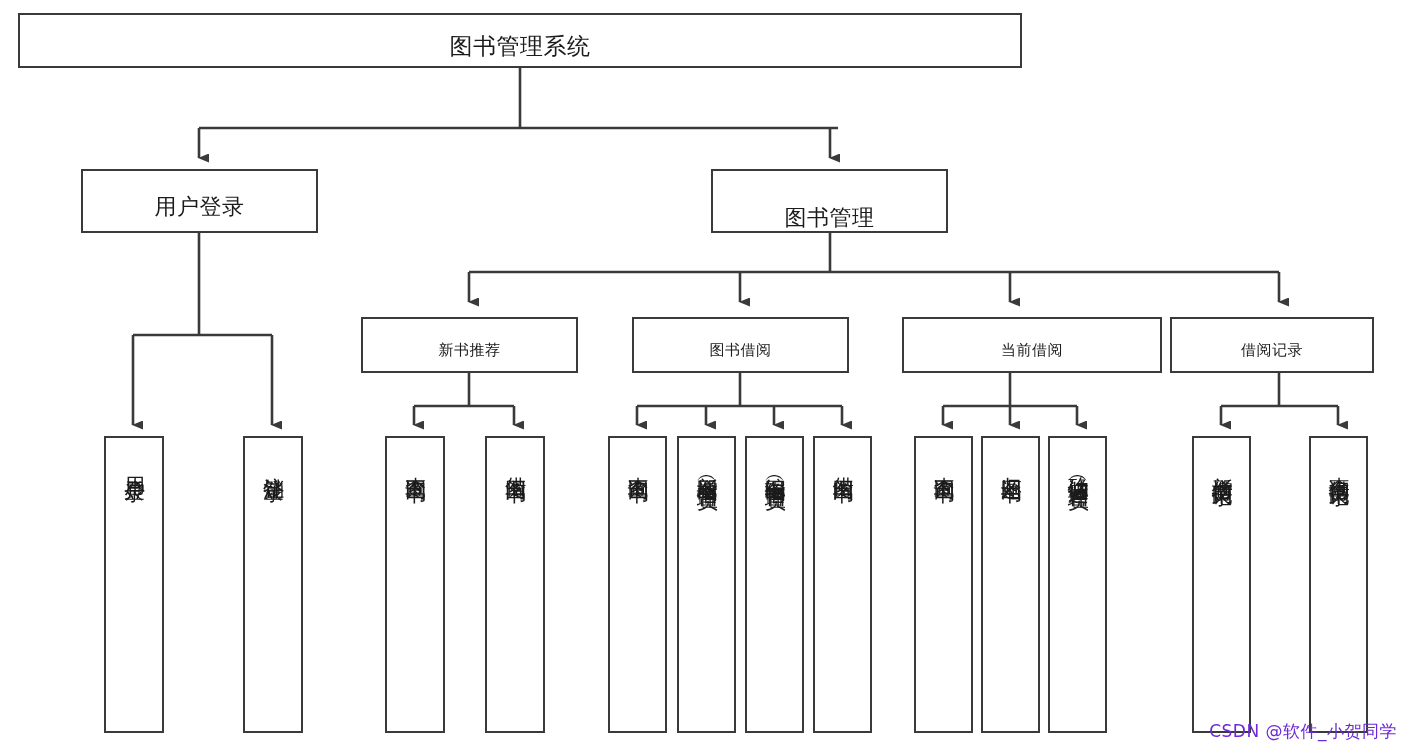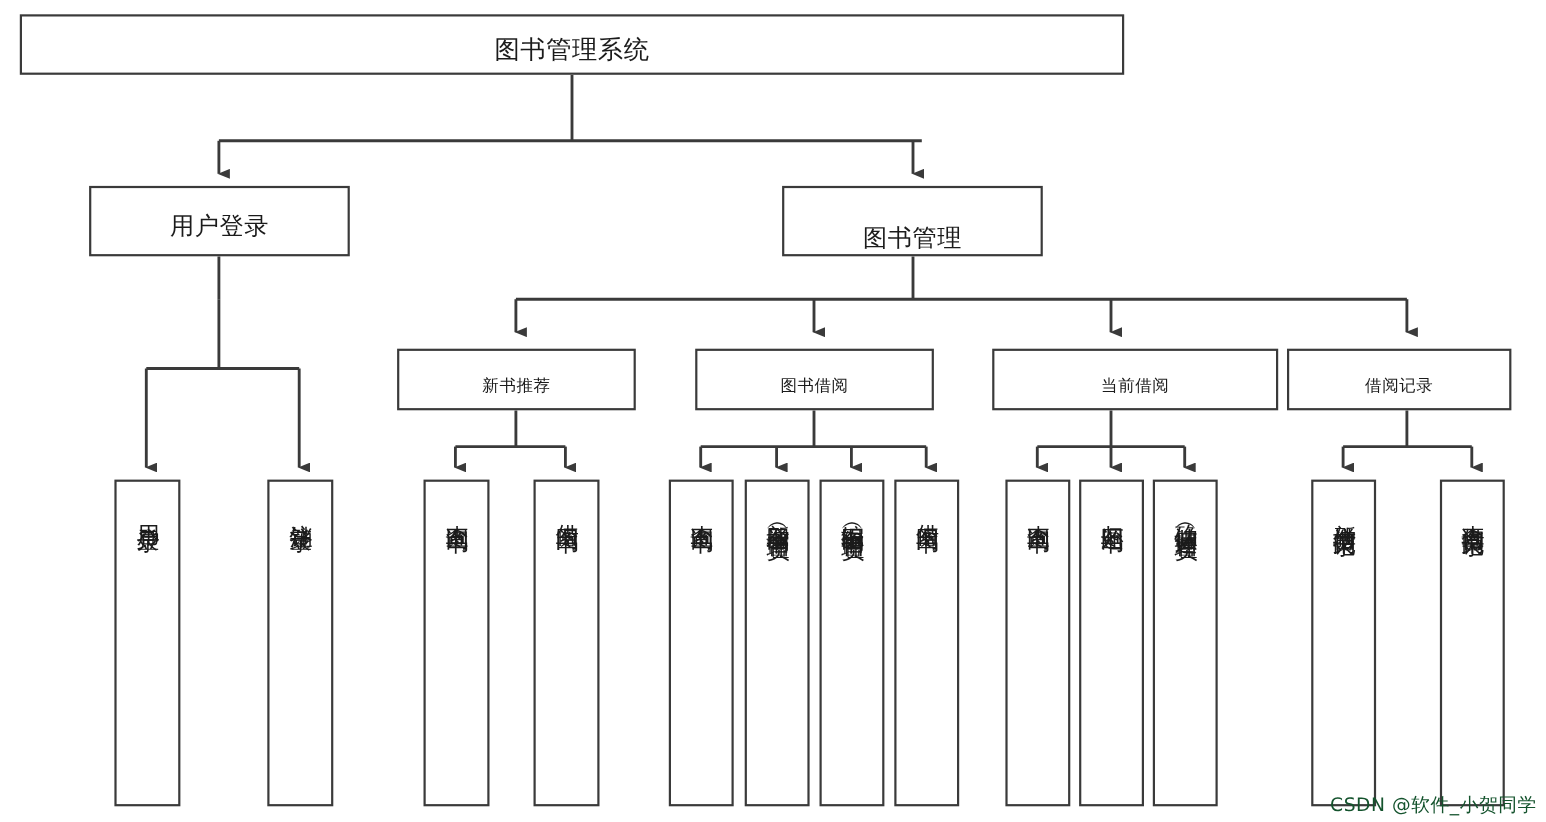--- a/index.html
+++ b/index.html
@@ -59,21 +59,21 @@
     line-height: 1.12;
     letter-spacing: 2px;
     white-space: normal;
     max-height: 100%;
   }
   #watermark {
     position: absolute;
     right: 8px;
     bottom: 4px;
     font-size: 17px;
-    color: #14532d;
+    color: #6d28d9;
     letter-spacing: 0.5px;
     z-index: 5;
     white-space: nowrap;
     font-family: "DejaVu Sans", "Liberation Sans", sans-serif;
   }
 </style>
 </head>
 <body>
 
 <div id="diagram-root">

